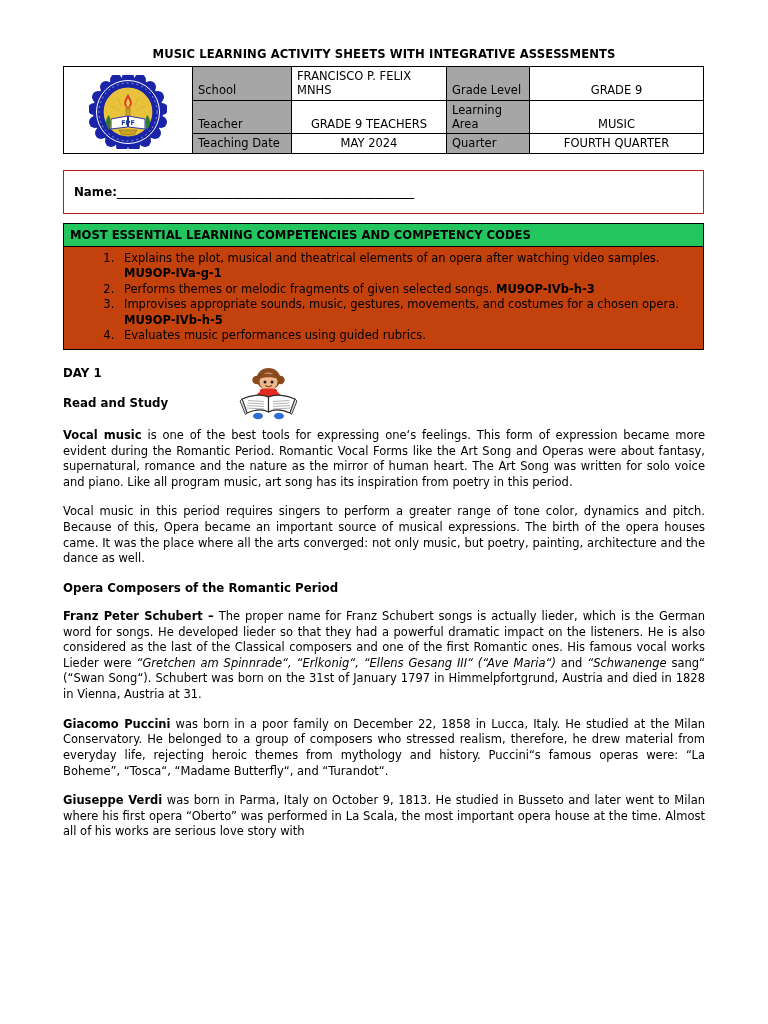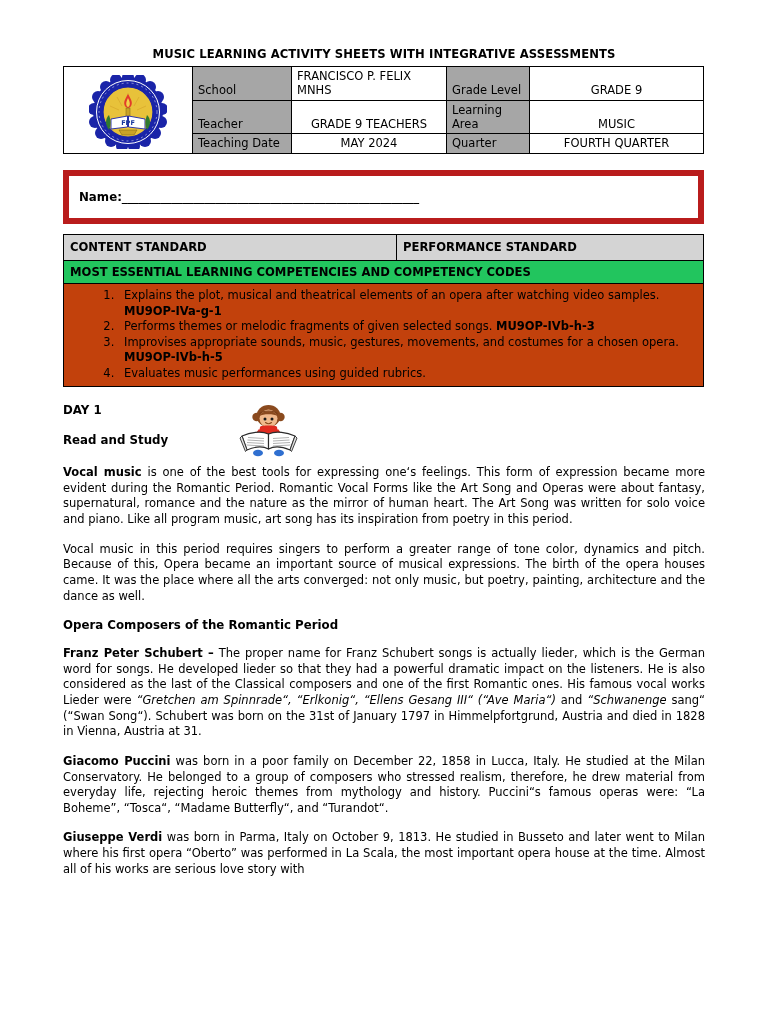--- a/index.html
+++ b/index.html
@@ -78,21 +78,21 @@
   .seal {
     position: relative;
     width: 78px;
     height: 74px;
     margin: 2px auto;
   }
   .seal svg { display:block; }
 
   
   .namebox {
-    border: 6px solid #b91c1c;
+    border: 1px solid #b91c1c;
     width: 641px;
     box-sizing: border-box;
     margin-top: 16px;
     padding: 14px 0 12px 0;
     background: #fff;
   }
   .nrow {
     font-size: 11.8px;
     font-weight: bold;
     padding: 0 0 0 10px;
@@ -294,24 +294,20 @@
       </table>
 
     <div class="namebox">
       <div class="nrow">
         <span>Name:</span><span class="rule">______________________________________________________</span>
       </div>
     </div>
 
     <table class="std">
       <tbody>
-          <tr>
-        <th style="width:320px">CONTENT STANDARD</th>
-        <th>PERFORMANCE STANDARD</th>
-      </tr>
     </tbody>
       </table>
 
     <table class="melc">
       <tbody>
           <tr>
         <th>MOST ESSENTIAL LEARNING COMPETENCIES AND COMPETENCY CODES</th>
       </tr>
       <tr>
         <td>

